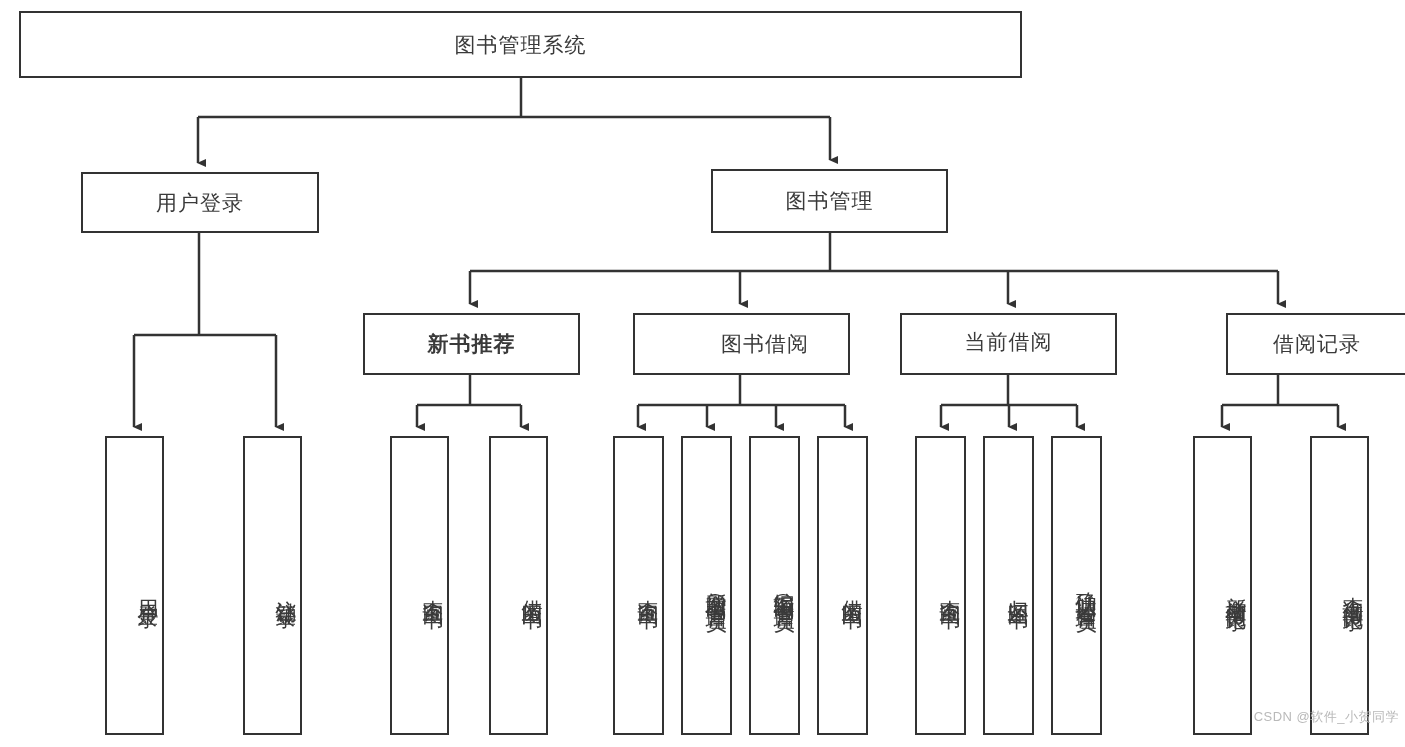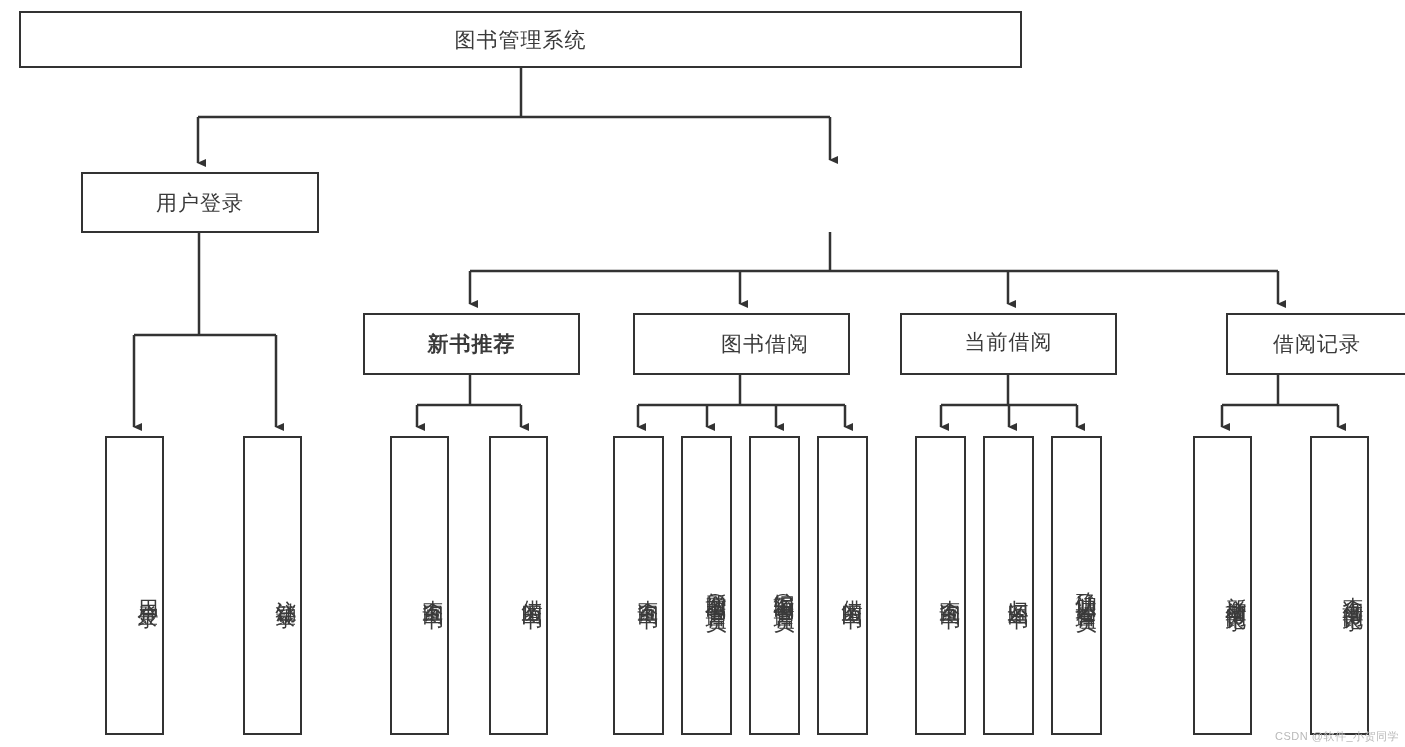--- a/index.html
+++ b/index.html
@@ -50,22 +50,22 @@
   }
   .node.vert span {
     writing-mode: vertical-rl;
     text-orientation: upright;
     display: block;
     white-space: nowrap;
   }
   #watermark {
     position: absolute;
     right: 6px;
-    bottom: 3px;
-    font-size: 11px;
+    bottom: 21px;
+    font-size: 13px;
     color: #b9b9b9;
     letter-spacing: 0.5px;
     white-space: nowrap;
     pointer-events: none;
   }
 </style>
 </head>
 <body>
 
 <div id="canvas">
@@ -113,26 +113,29 @@
       <path d="M1009,405 L1009,427" marker-end="url(#arrow)"></path>
       <path d="M1077,405 L1077,427" marker-end="url(#arrow)"></path>
 
       <path d="M1278,375 L1278,405"></path>
       <path d="M1222,405 L1338,405"></path>
       <path d="M1222,405 L1222,427" marker-end="url(#arrow)"></path>
       <path d="M1338,405 L1338,427" marker-end="url(#arrow)"></path>
     </g>
   </svg>
 
-  <div class="node horiz" style="left:19px; top:11px; width:1003px; height:57px;">
+  <div class="node horiz" style="left:19px; top:11px; width:1003px; height:67px;">
     <span>图书管理系统</span>
   </div>
 
   <div class="node horiz" style="left:81px; top:172px; width:238px; height:61px;">
     <span>用户登录</span>
+  </div>
+  <div class="node horiz" style="left:711px; top:169px; width:237px; height:64px;">
+    <span>图书管理</span>
   </div>
 
   <div class="node horiz" style="left:363px; top:313px; width:217px; height:62px;font-weight:bold;">
     <span>新书推荐</span>
   </div>
   <div class="node horiz" style="left:633px; top:313px; width:217px; height:62px;padding-left:47px;">
     <span>图书借阅</span>
   </div>
   <div class="node horiz" style="left:900px; top:313px; width:217px; height:62px;font-family:Liberation Mono, monospace;">
     <span>当前借阅</span>

